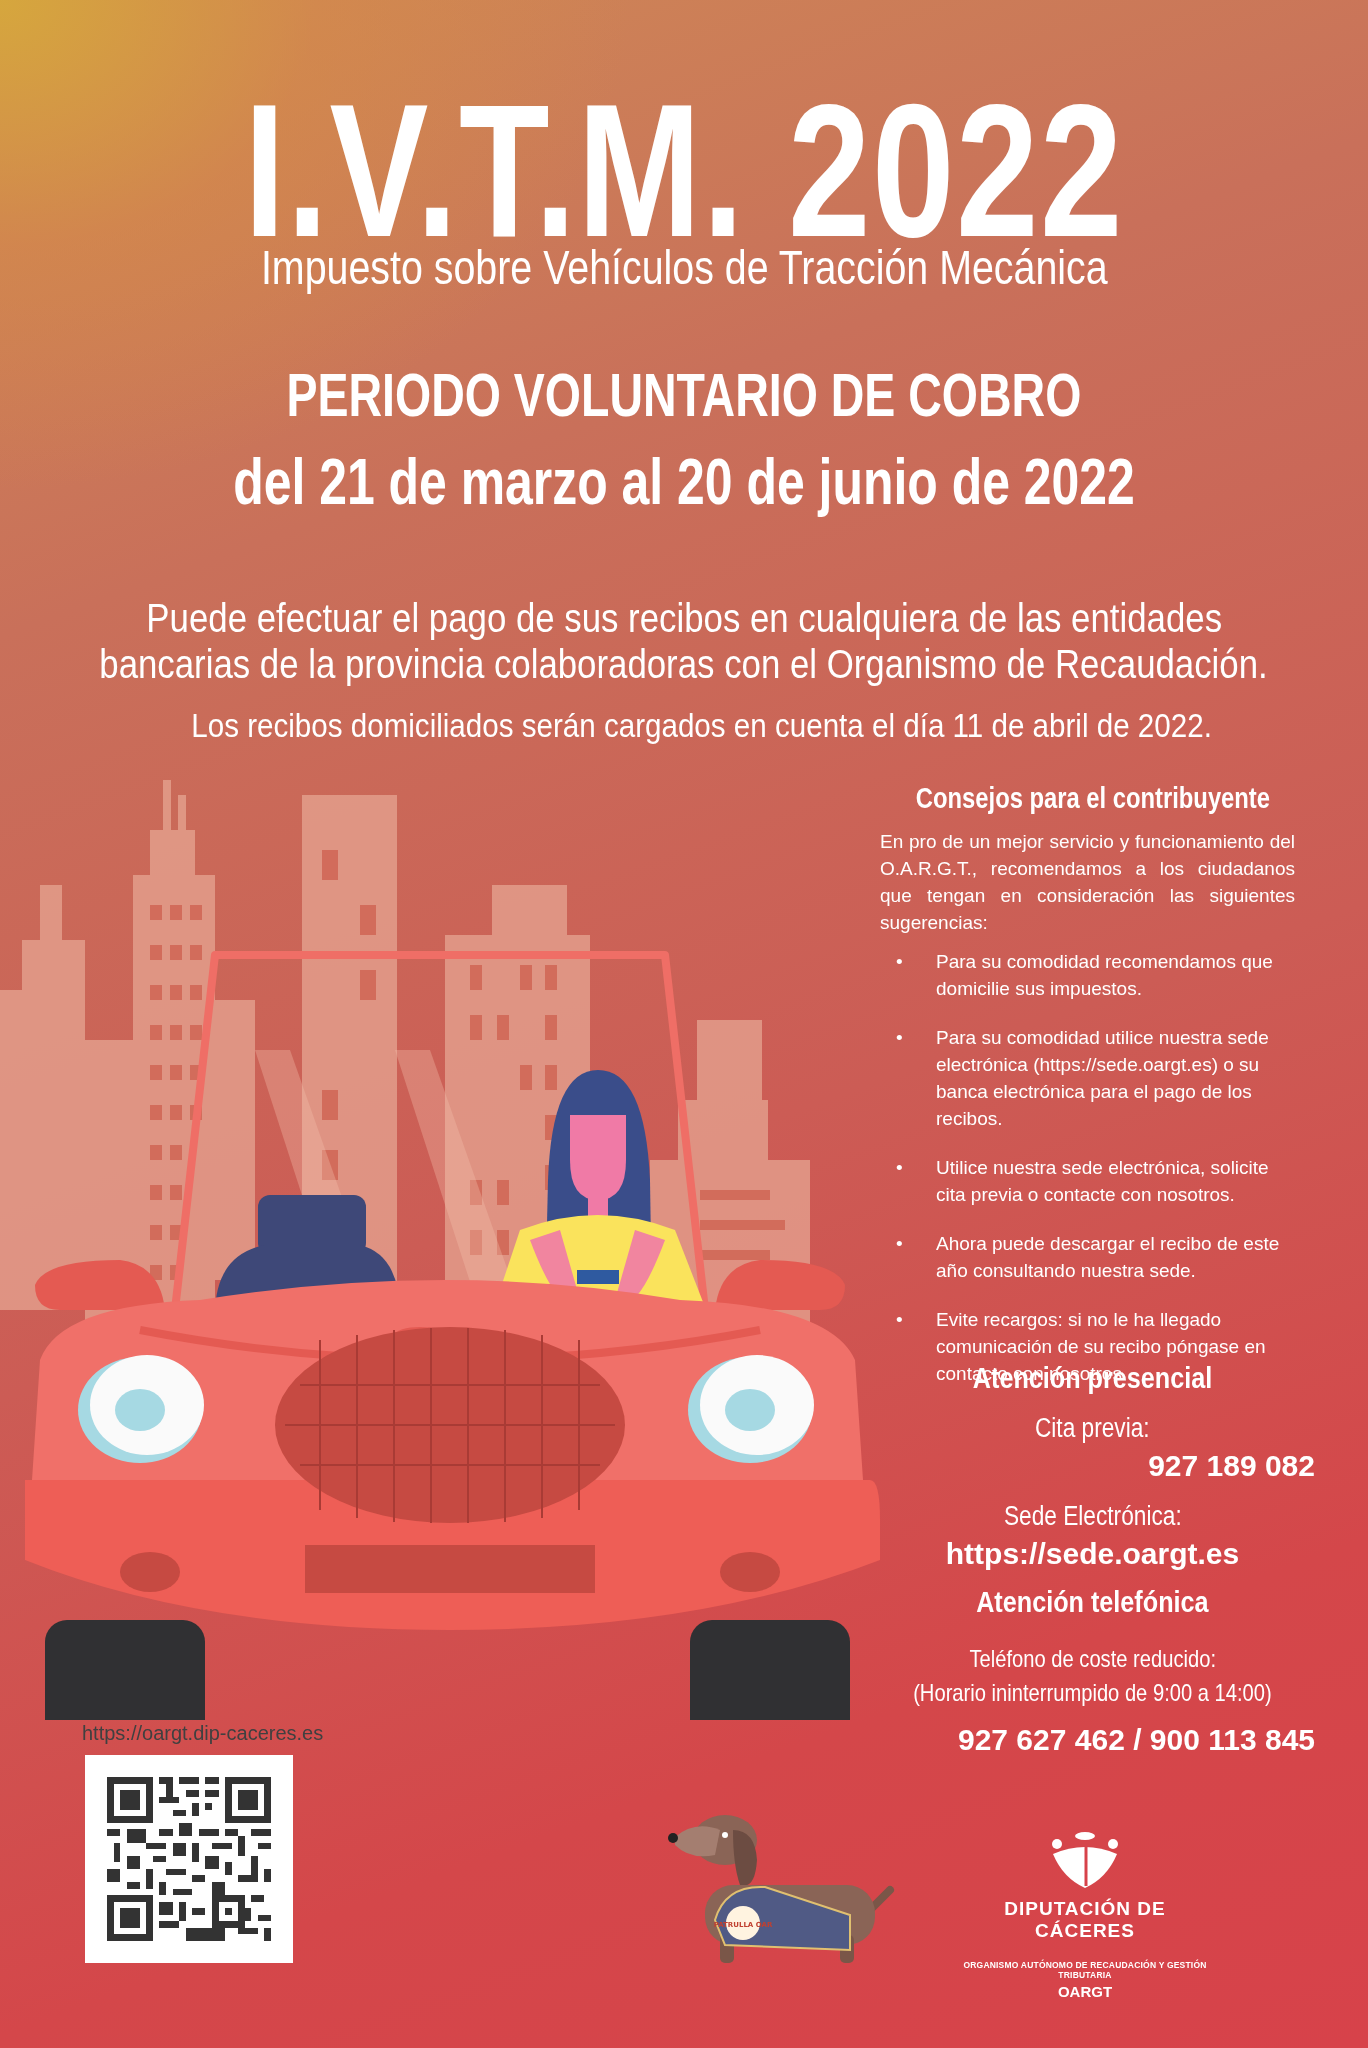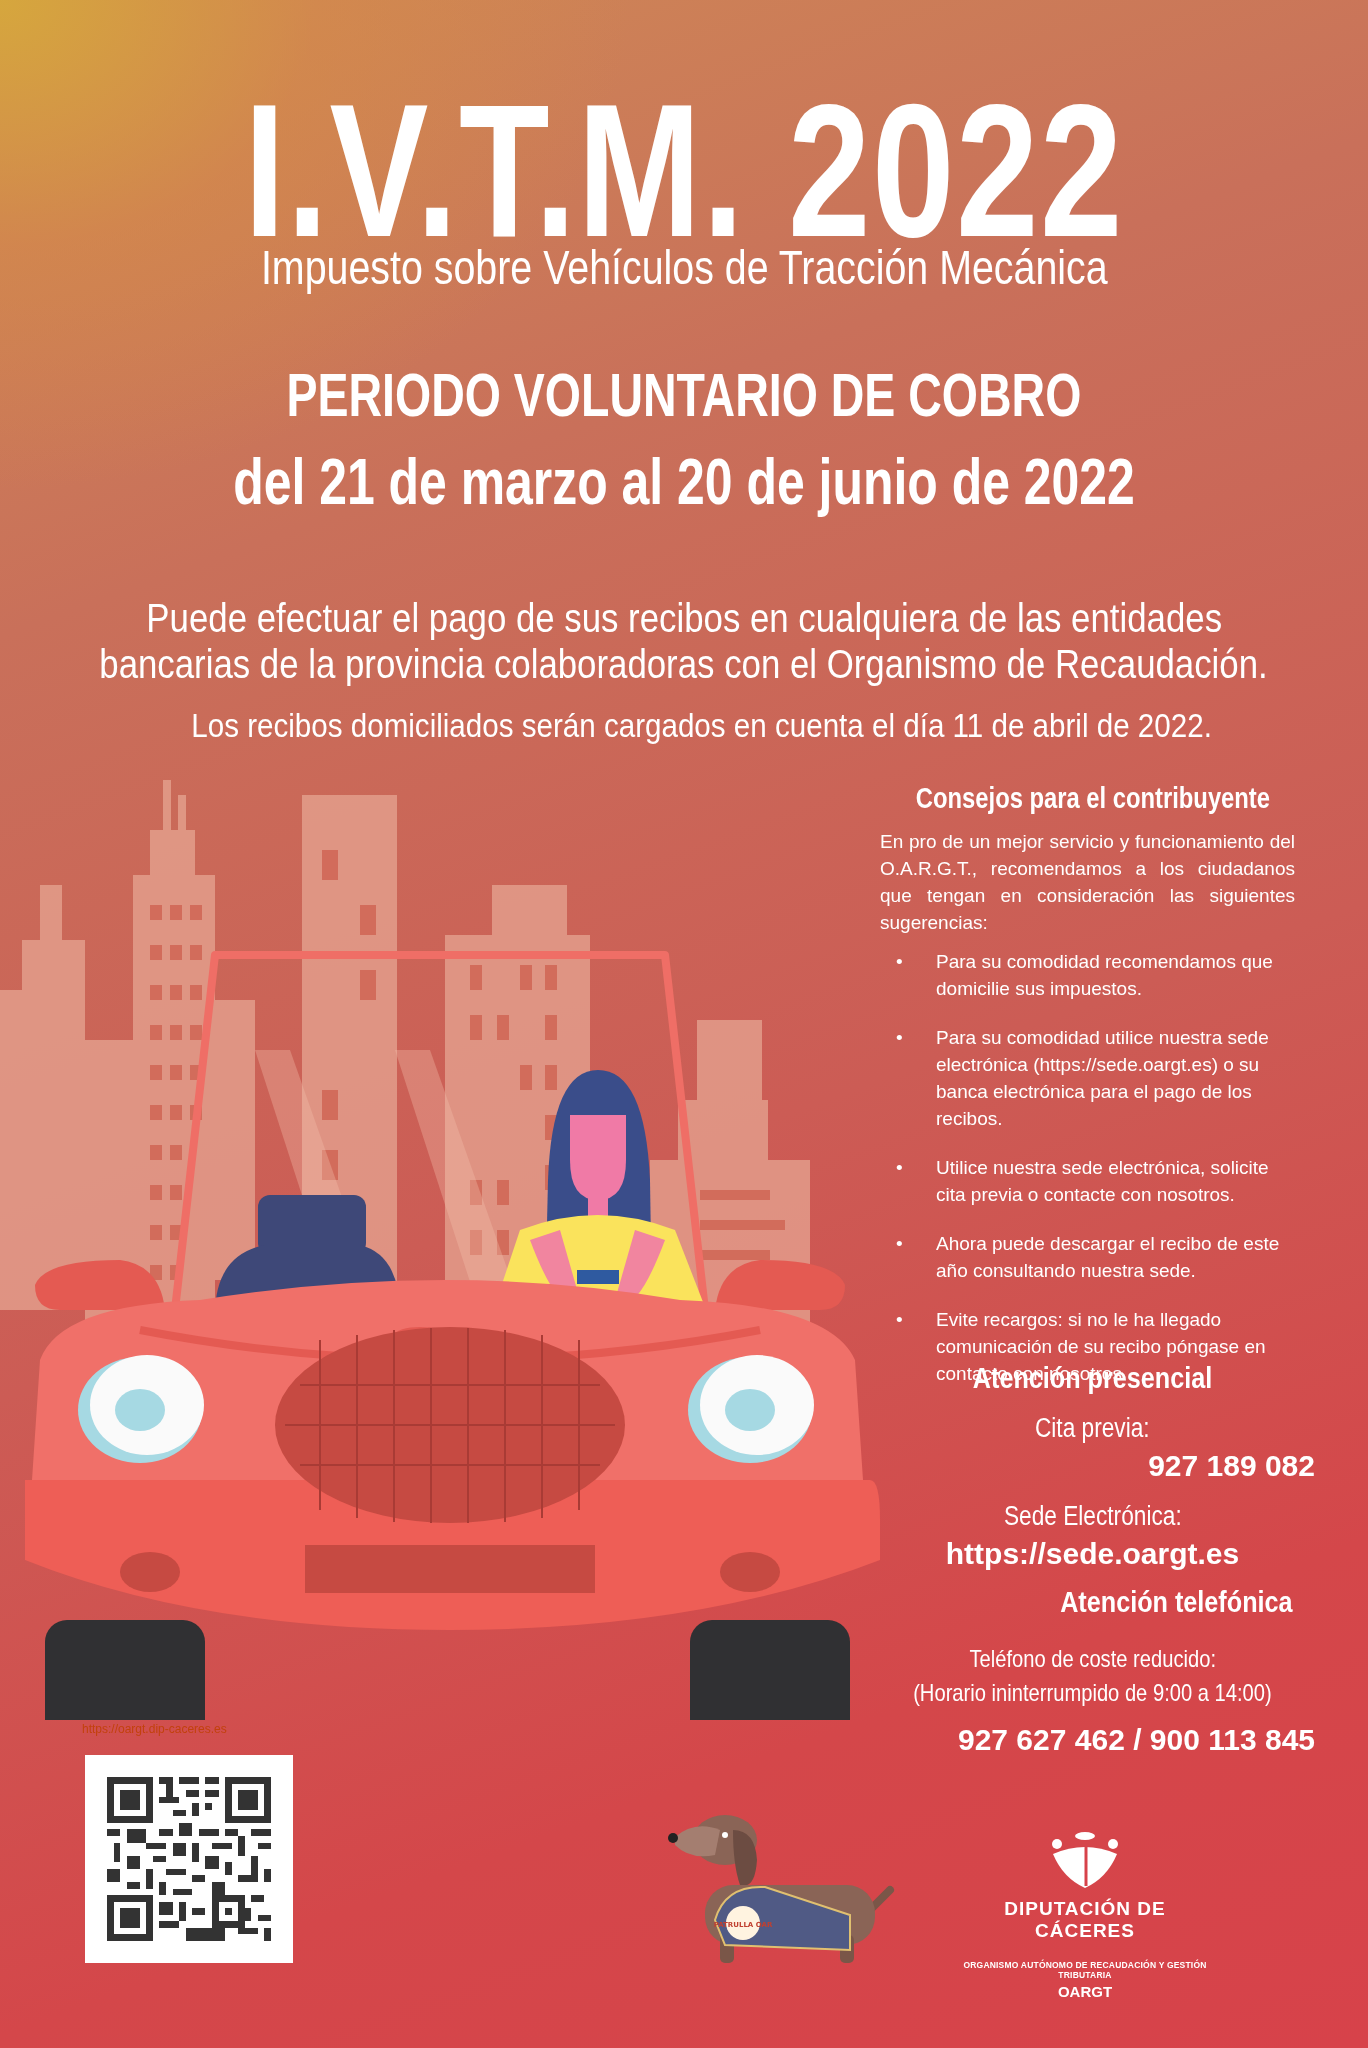--- a/index.html
+++ b/index.html
@@ -34,21 +34,21 @@
   .tips-list li{position:relative;padding-left:66px;font-size:19px;line-height:27px;margin-bottom:22px;width:355px;}
   .tips-list li .bullet{position:absolute;left:26px;top:0;}
   .contact{position:absolute;left:870px;width:445px;text-align:center;}
   .c-head{font-weight:bold;font-size:30px;line-height:40px;}
   .c-head span,.c-label span{display:inline-block;transform:scaleX(0.84);}
   .c-label{font-size:27px;line-height:36px;}
   .c-num{font-weight:bold;font-size:30px;line-height:40px;text-align:right;}
   .c-url{font-weight:bold;font-size:30px;line-height:40px;}
 
   
-  #qr-url{left:82px;top:1722px;font-size:12px;color:#c2410c;}
+  #qr-url{left:82px;top:1722px;font-size:20px;color:#404040;}
   #qr{left:85px;top:1755px;width:208px;height:208px;background:#fff;}
   #qr svg{position:absolute;left:22px;top:22px;}
 
   
   #logo{left:960px;top:1830px;width:250px;text-align:center;}
   .logo-name{font-size:19px;font-weight:bold;letter-spacing:1px;margin-top:4px;}
   .logo-sub{font-size:8.5px;font-weight:bold;letter-spacing:0.2px;margin-top:18px;}
   .logo-abbr{font-size:15px;font-weight:bold;margin-top:3px;}
 </style>
 </head>
@@ -215,21 +215,21 @@
     <li><span class="bullet">•</span><span>Evite recargos: si no le ha llegado comunicación de su recibo  póngase en contacto con nosotros</span></li>
   </ul>
 </div>
 
 <div class="contact" style="top:1358px;">
   <div class="c-head"><span>Atención presencial</span></div>
   <div class="c-label" style="margin-top:12px;"><span>Cita previa:</span></div>
   <div class="c-num">927 189 082</div>
   <div class="c-label" style="margin-top:12px;"><span>Sede Electrónica:</span></div>
   <div class="c-url">https://sede.oargt.es</div>
-  <div class="c-head" style="margin-top:8px;text-align:right;"><span>Atención telefónica</span></div>
+  <div class="c-head" style="margin-top:8px;"><span>Atención telefónica</span></div>
   <div class="c-label" style="margin-top:20px;font-size:24px;line-height:34px;"><span>Teléfono de coste reducido:</span></div>
   <div class="c-label" style="font-size:24px;line-height:34px;"><span>(Horario ininterrumpido de 9:00 a 14:00)</span></div>
   <div class="c-num" style="margin-top:10px;">927 627 462 / 900 113 845</div>
 </div>
 
 <div class="abs" id="qr-url">https://oargt.dip-caceres.es</div>
 <div class="abs" id="qr">
   <svg width="164" height="164" viewBox="0 0 25 25" shape-rendering="crispEdges">
     <g fill="#333">
       <rect x="0" y="0" width="7" height="7"></rect>

